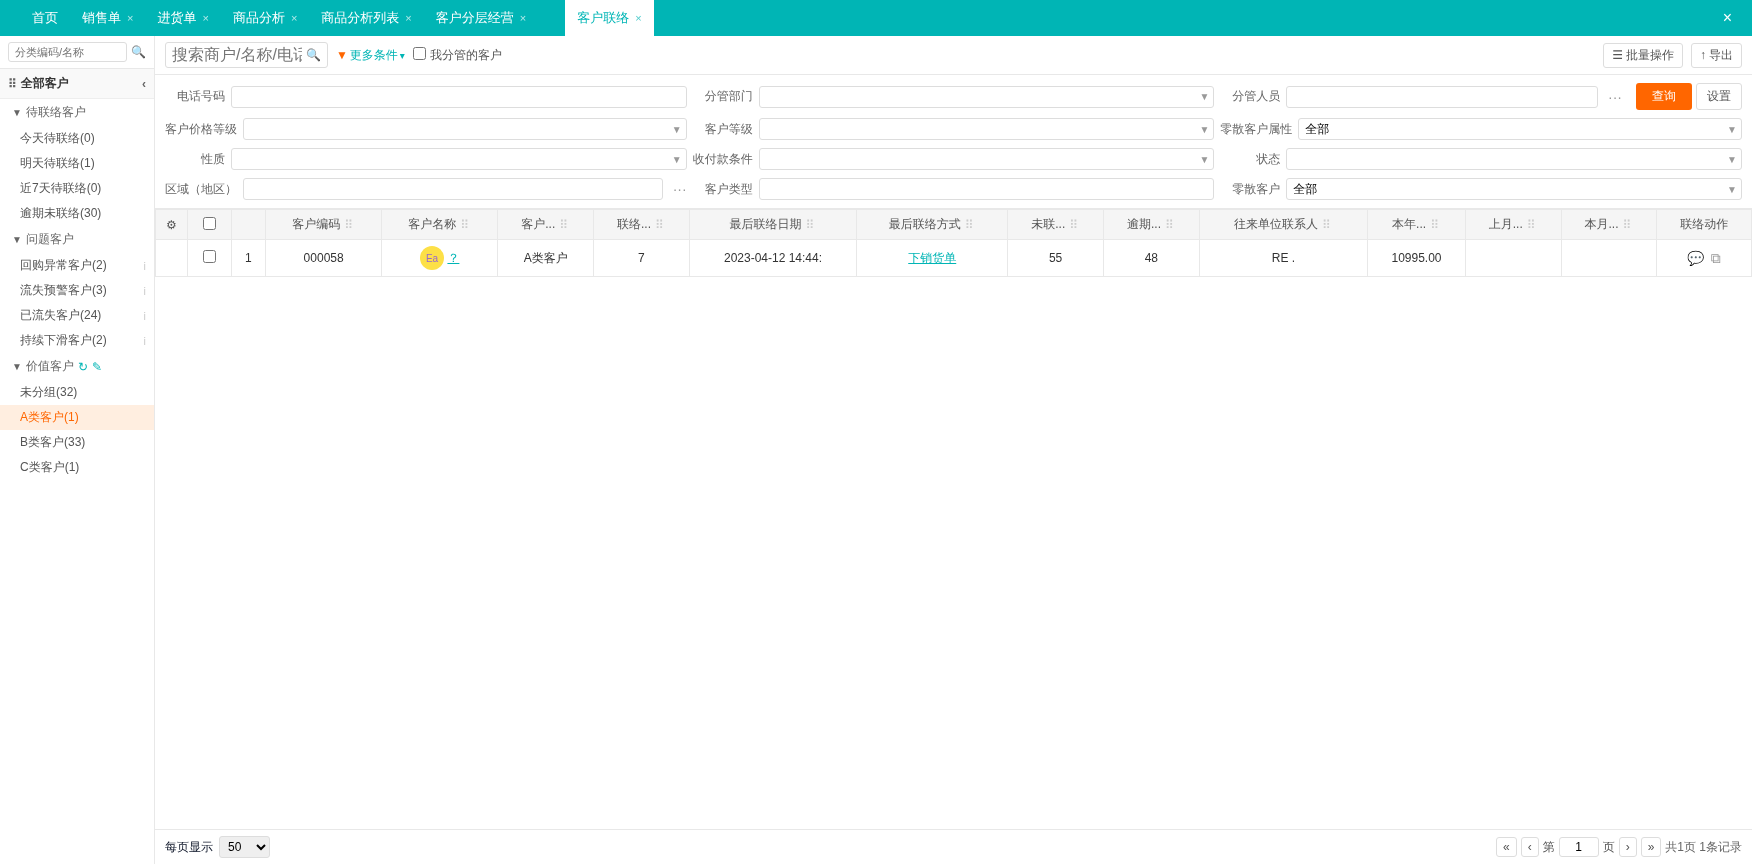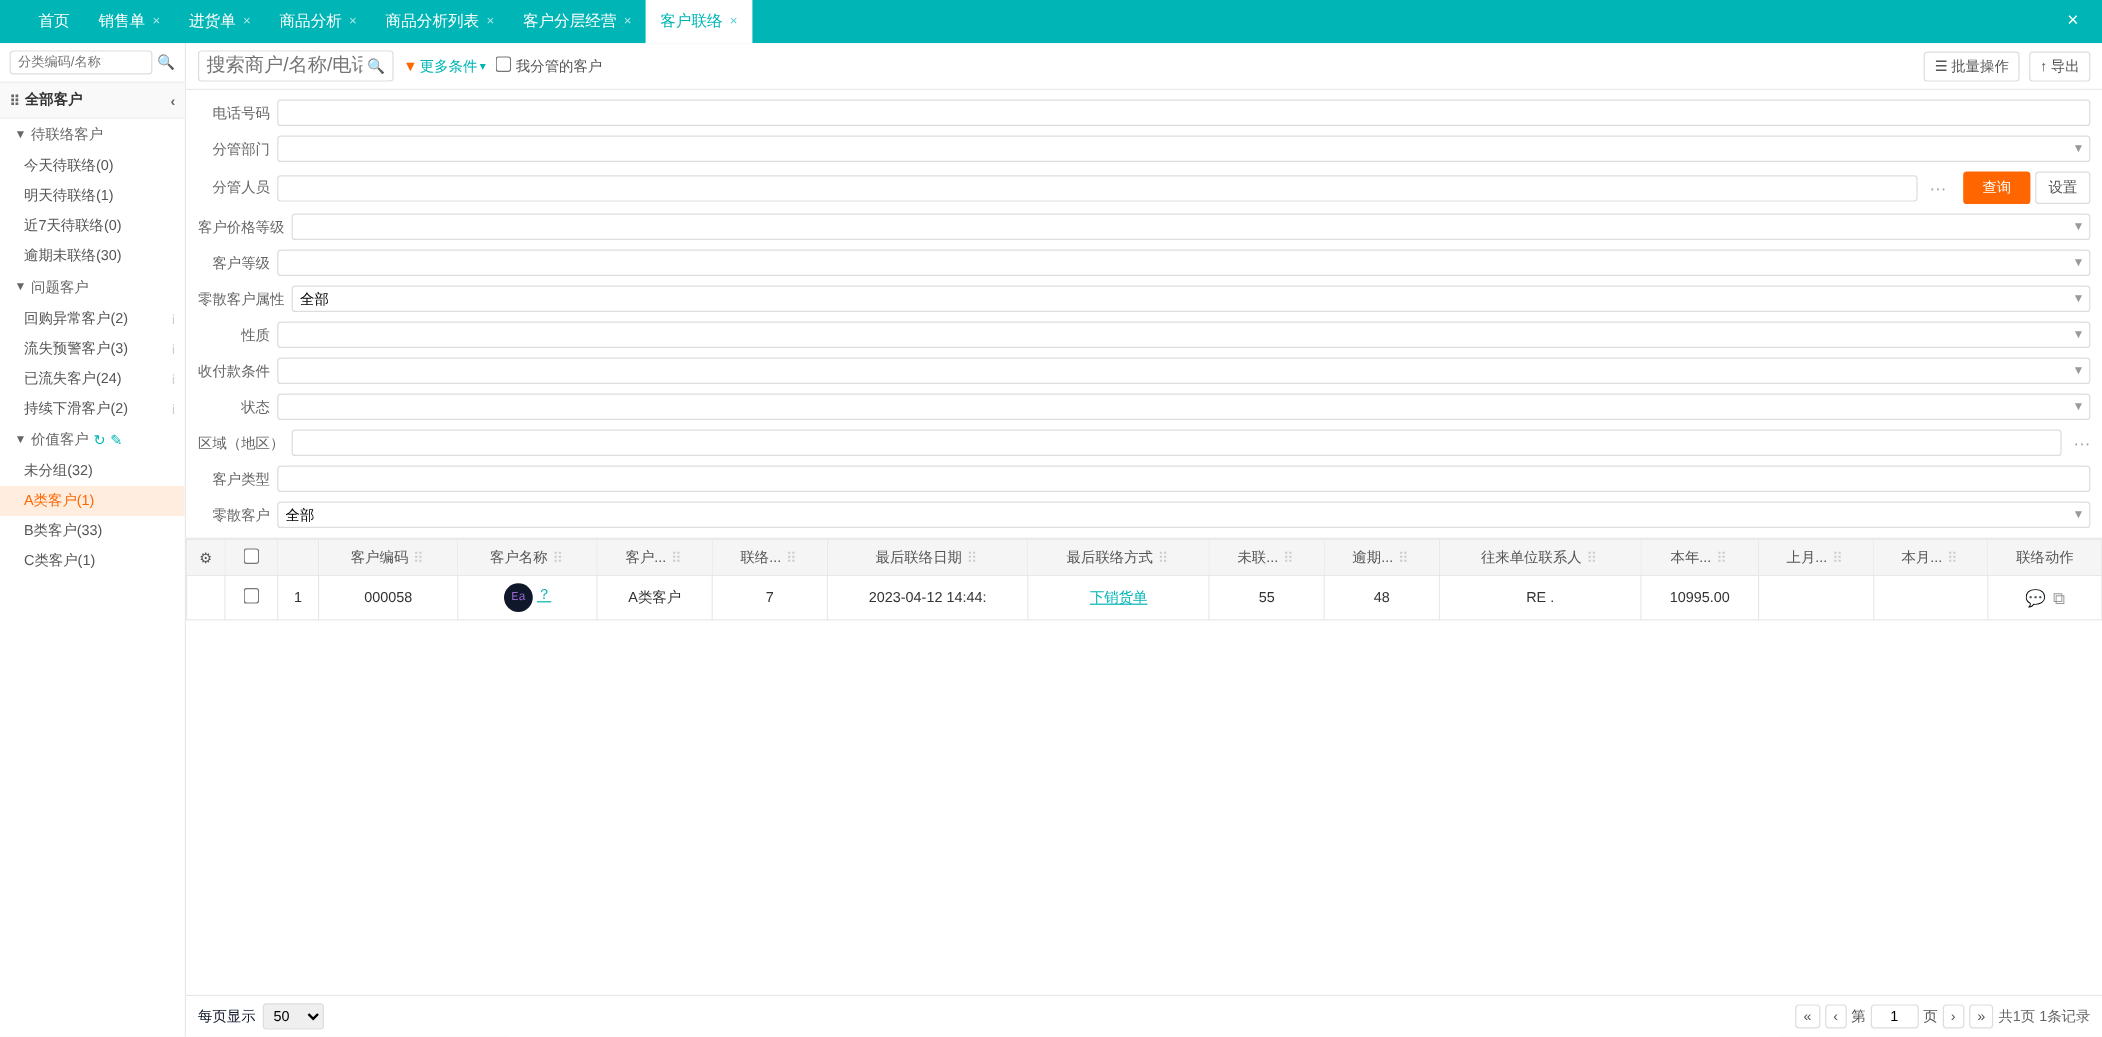--- a/index.html
+++ b/index.html
@@ -21,20 +21,21 @@
       display: flex;
       align-items: center;
       cursor: pointer;
       font-size: 13px;
       white-space: nowrap;
       position: relative;
     }
     .top-nav .nav-item.active {
       background: #fff;
       color: #00b5b5;
+      margin-left: 27px;
     }
     .top-nav .nav-item .close-btn {
       margin-left: 6px;
       font-size: 11px;
       opacity: 0.7;
     }
     .top-nav .nav-home {
       color: #fff;
       font-size: 13px;
       padding: 0 12px;
@@ -206,21 +207,21 @@
       display: flex;
       align-items: center;
       gap: 3px;
     }
 
     
     .advanced-filter {
       border-bottom: 1px solid #e8e8e8;
       padding: 8px 10px;
       display: grid;
-      grid-template-columns: 1fr;
+      grid-template-columns: 1fr 1fr 1fr;
       gap: 8px 6px;
     }
     .filter-row {
       display: flex;
       align-items: center;
       gap: 6px;
     }
     .filter-label {
       color: #666;
       font-size: 12px;
@@ -386,28 +387,27 @@
     .sidebar::-webkit-scrollbar { width: 4px; }
     .sidebar::-webkit-scrollbar-thumb { background: #ccc; }
 
     .col-resize { color: #ccc; margin: 0 2px; }
     
     .th-content { display: flex; align-items: center; justify-content: center; gap: 2px; }
 
     .cell-avatar {
       width: 24px;
       height: 24px;
-      background: #0f172a;
+      background: #fde047;
       border-radius: 50%;
       display: inline-flex;
       align-items: center;
       justify-content: center;
       color: #9966cc;
       font-size: 10px;
-      font-family: Liberation Mono, monospace;
     }
   </style>
 </head>
 <body>
 
 <div class="top-nav">
   <span class="nav-home">首页</span>
   <div class="nav-item">
     <span>销售单</span>
     <span class="close-btn">×</span>

